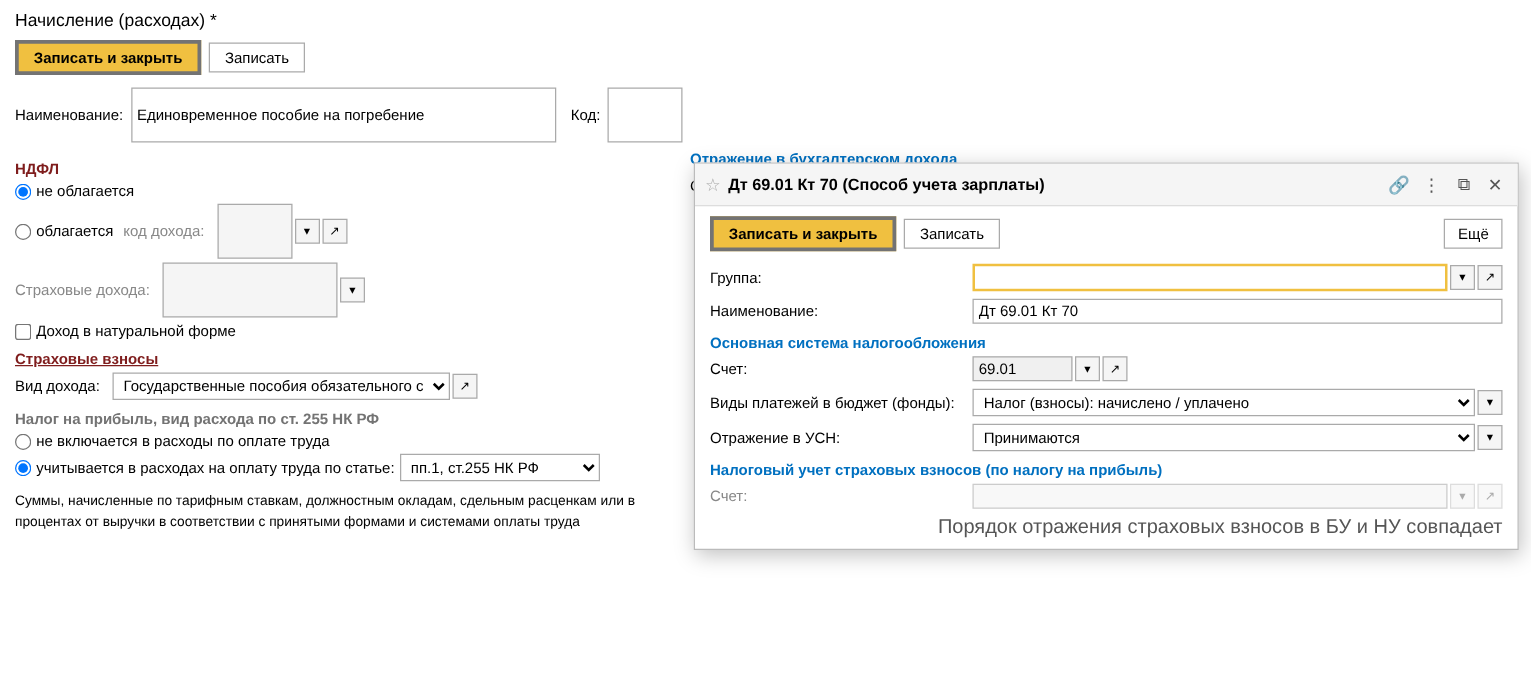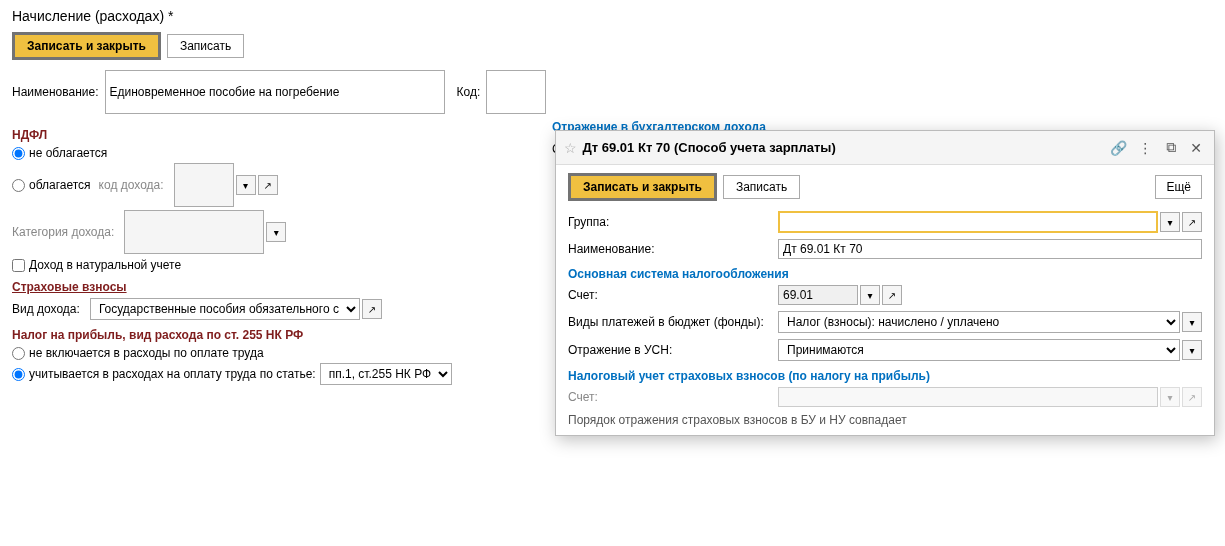--- a/index.html
+++ b/index.html
@@ -242,22 +242,23 @@
       height: 22px;
     }
     .modal-section-title {
       color: #0070c0;
       font-weight: bold;
       margin: 8px 0 4px 0;
       font-size: 12px;
     }
     .modal-bottom-text {
       color: #555;
-      font-size: 12px;
+      font-size: 16px;
       margin-top: 6px;
+      text-align: right;
     }
     .btn-eshche {
       background: #fff;
       border: 1px solid #aaa;
       padding: 4px 10px;
       cursor: pointer;
       font-size: 12px;
       margin-left: auto;
     }
     .icon-link {
@@ -310,61 +311,62 @@
         <span>облагается</span>
         <span class="form-label disabled-label" style="margin-left:8px;">код дохода:</span>
         <div class="dropdown-wrapper" style="margin-left:4px;">
           <input class="form-input" style="width: 60px; background: rgb(245, 245, 245); color: rgb(136, 136, 136);" type="text" disabled="">
           <button class="icon-btn">▾</button>
           <button class="icon-btn">↗</button>
         </div>
       </div>
 
       <div class="form-row" style="margin-bottom:4px;">
-        <span class="form-label disabled-label">Категория дохода:</span>
+        <span class="form-label disabled-label">Страховые дохода:</span>
         <div class="dropdown-wrapper" style="margin-left:4px;">
           <input class="form-input" style="width: 140px; background: rgb(245, 245, 245); color: rgb(136, 136, 136);" type="text" disabled="">
           <button class="icon-btn">▾</button>
         </div>
       </div>
 
       <div class="checkbox-row">
         <input type="checkbox" style="">
-        <span>Доход в натуральной учете</span>
+        <span>Доход в натуральной форме</span>
       </div>
 
       <div class="section-title-blue" style="margin-top:8px;text-decoration:underline;">Страховые взносы</div>
 
       <div class="form-row">
         <span class="form-label">Вид дохода:</span>
         <div class="dropdown-wrapper" style="margin-left:4px;">
           <select class="dropdown-select" style="width:270px;">
             <option>Государственные пособия обязательного социального стра›</option>
           </select>
           <button class="icon-btn">↗</button>
         </div>
       </div>
 
-      <div class="section-title-blue" style="margin-top:8px; color:#7f1d1d;">Налог на прибыль, вид расхода по ст. 255 НК РФ</div>
+      <div class="section-title-blue" style="margin-top:8px; color:#737373;">Налог на прибыль, вид расхода по ст. 255 НК РФ</div>
 
       <div class="radio-row">
         <input type="radio" name="nalog" style="">
         <span>не включается в расходы по оплате труда</span>
       </div>
 
       <div class="radio-row" style="align-items:center;">
         <input type="radio" name="nalog" checked="" style="">
         <span>учитывается в расходах на оплату труда по статье:</span>
         <div class="dropdown-wrapper" style="margin-left:4px;">
-          <select class="dropdown-select" style="width:132px;">
+          <select class="dropdown-select" style="width:160px;">
             <option>пп.1, ст.255 НК РФ</option>
           </select>
         </div>
       </div>
 
+      <div class="small-text-block">Суммы, начисленные по тарифным ставкам, должностным окладам, сдельным расценкам или в процентах от выручки в соответствии с принятыми формами и системами оплаты труда</div>
     </div>
 
     <div class="right-column">
       <div class="right-section-title">Отражение в бухгалтерском дохода</div>
 
       <div class="sposob-row">
         <span class="form-label">Способ отражения:</span>
         <div class="dropdown-wrapper" style="margin-left:4px;">
           <input class="sposob-input" type="text" value="Дт 69.01 Кт 70" style="">
           <button class="icon-btn">▾</button>

